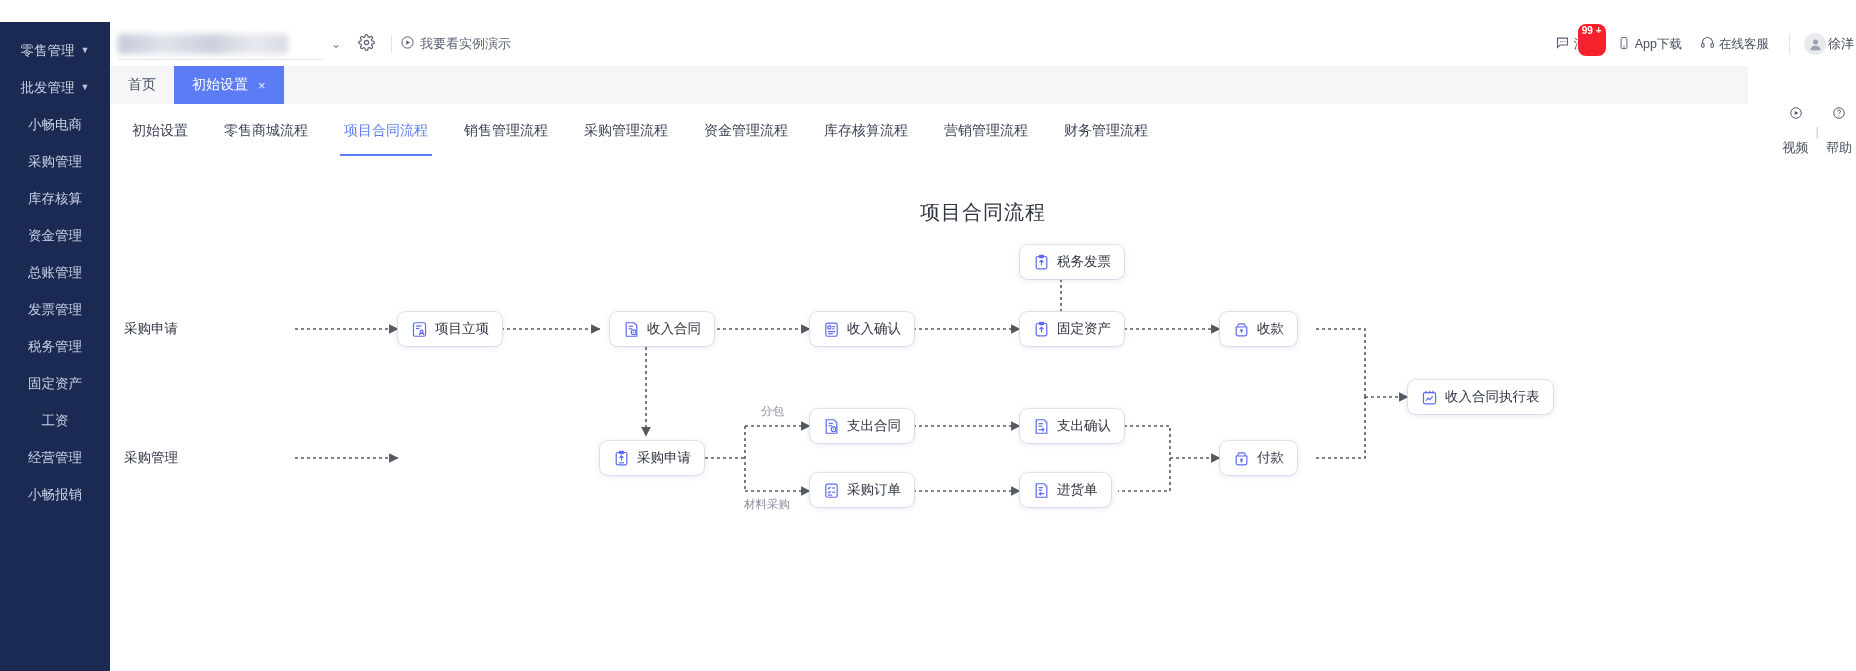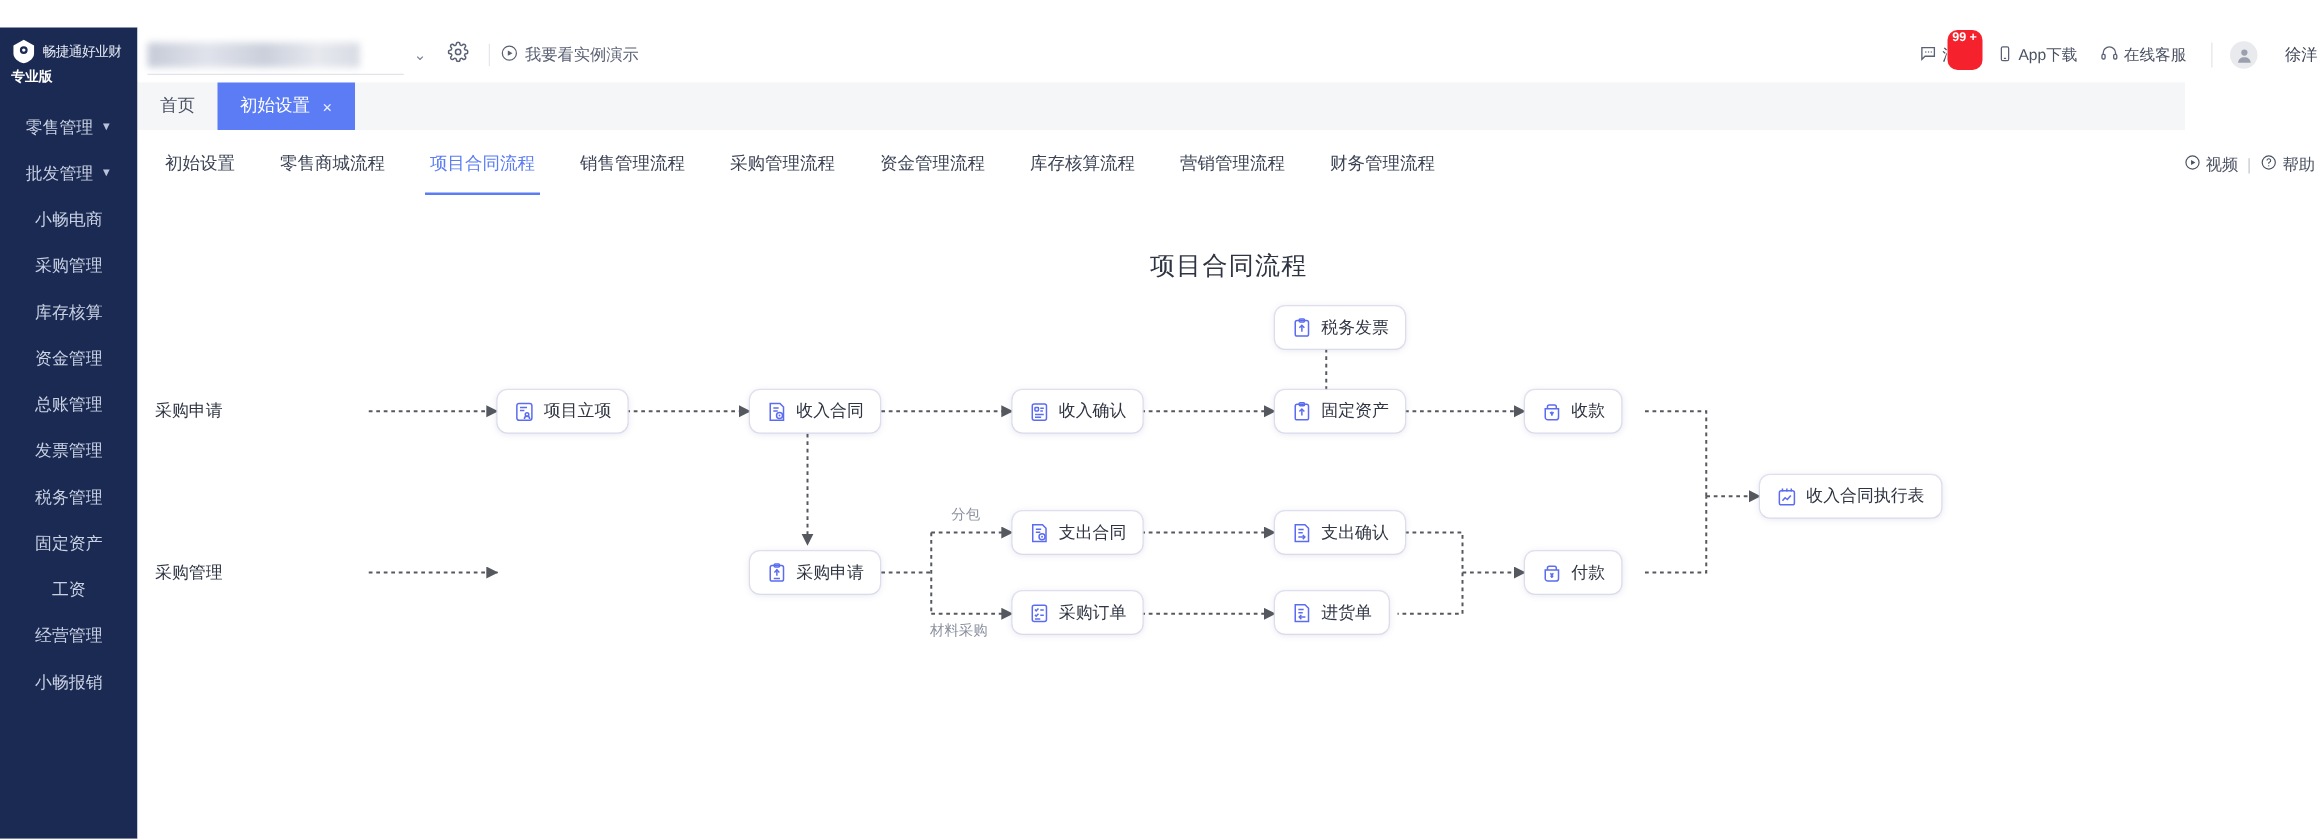--- a/index.html
+++ b/index.html
@@ -41,42 +41,42 @@
 
   .hdr-right { margin-left:auto; display:flex; align-items:center; padding-right:2px; }
   .hdr-btn { display:flex; align-items:center; gap:4px; font-size:12.5px; color:#4a5162;
     margin-left:18px; position:relative; cursor:pointer; white-space:nowrap; }
   .badge { position:absolute; left:23px; top:-11px; background:#f5222d; color:#fff;
     font-size:10px; line-height:14px; height:32px; padding:0 4px; border-radius:8px;
     font-weight:bold; white-space:nowrap; }
   .vdiv { width:1px; height:20px; background:#e3e5ea; margin:0 14px 0 20px; }
   .avatar { width:22px; height:22px; border-radius:50%; background:#e9eaee; display:flex;
     align-items:center; justify-content:center; }
-  .uname { font-size:13px; color:#3c4355; margin-left:22px; }
+  .uname { font-size:13px; color:#3c4355; margin-left:2px; }
 
   
   .tabbar { position:absolute; left:110px; top:66px; width:1638px; height:38px;
     background:#f5f6f8; display:flex; align-items:flex-end; }
   .ptab { height:38px; padding:0 18px; display:flex; align-items:center; font-size:14px;
     color:#4a5162; cursor:pointer; }
   .ptab.active { background:#5b7cf4; color:#fff; }
   .ptab .x { margin-left:10px; font-size:13px; opacity:.9; }
 
   
   .content { position:absolute; left:110px; top:104px; width:1746px; height:567px; background:#fff; }
 
   .subtabs { height:55px; display:flex; align-items:center; padding-left:22px; position:relative; }
   .stab { font-size:14px; color:#3c4355; margin-right:36px; cursor:pointer; position:relative;
     padding-bottom:2px; white-space:nowrap; }
   .stab.active { color:#5b7cf4; }
   .stab.active::after { content:""; position:absolute; left:-4px; right:-4px; bottom:-14px;
     height:2px; background:#5b7cf4; }
   .subtabs-right { margin-left:auto; display:flex; align-items:center; gap:0;
     padding-right:4px; font-size:13px; color:#4a5162; white-space:nowrap;}
-  .srlink { display:flex; align-items:center; gap:4px; cursor:pointer; }
+  .srlink { display:flex; align-items:center; gap:16px; cursor:pointer;flex-direction:column; }
   .srsep { margin:0 7px; color:#c8ccd6; }
 
   .page-title { text-align:center; font-size:20px; color:#2f3442; margin-top:40px;
     letter-spacing:1px; }
 
   
   .canvas { position:relative; width:1746px; height:400px; margin-top:20px; }
   .node { position:absolute; height:34px; background:#fff; border-radius:8px;
     box-shadow:0 1px 6px rgba(80,90,160,.16), 0 0 0 1px rgba(228,230,240,.9);
     display:flex; align-items:center; padding:0 13px; gap:7px; cursor:pointer;
@@ -87,33 +87,20 @@
   .svgwrap { position:absolute; left:0; top:0; width:1746px; height:400px; pointer-events:none; }
 </style>
 </head>
 <body>
 
 <div class="app">
 
   <div class="topstrip"></div>
 
   <div class="sidebar">
-    <div class="logo-wrap">
-      <div class="logo-row">
-        <span class="logo-mark">
-          <svg width="22" height="22" viewBox="0 0 24 24">
-            <path d="M12 2 L21 7 V14 C21 18 17 21.5 12 22.5 C7 21.5 3 18 3 14 V7 Z" fill="#ffffff"></path>
-            <circle cx="12" cy="11" r="3.4" fill="#1b2a52"></circle>
-            <circle cx="12" cy="11" r="1.5" fill="#ffffff"></circle>
-          </svg>
-        </span>
-        <span class="logo-text">畅捷通好业财</span>
-      </div>
-      <div class="logo-pro">专业版</div>
-    </div>
     <div class="nav">
       <div class="nav-item">
         <span>零售管理</span>
         <span class="caret">▼</span>
       </div>
       <div class="nav-item">
         <span>批发管理</span>
         <span class="caret">▼</span>
       </div>
       <div class="nav-item">
@@ -326,21 +313,21 @@
           <svg viewBox="0 0 24 24" fill="none" stroke="#5b6cf0" stroke-width="1.7">
             <rect x="3.5" y="2.5" width="17" height="19" rx="2.5"></rect>
             <line x1="7" y1="7" x2="15" y2="7"></line>
               <line x1="7" y1="10.5" x2="12" y2="10.5"></line>
             <circle cx="15" cy="15" r="2"></circle>
               <path d="M12 20c0-1.8 1.4-3 3-3s3 1.2 3 3"></path>
           </svg></span>
         <span>项目立项</span>
       </div>
 
-      <div class="node" style="left:490px; top:66px;text-align:center;">
+      <div class="node" style="left:500px; top:66px;text-align:center;">
         <span class="ic">
           <svg viewBox="0 0 24 24" fill="none" stroke="#5b6cf0" stroke-width="1.7">
             <path d="M4.5 2.5h11l4 4v15h-15z"></path>
               <line x1="8" y1="7.5" x2="14" y2="7.5"></line>
             <line x1="8" y1="11" x2="13" y2="11"></line>
               <circle cx="15" cy="16" r="3.4"></circle>
             <circle cx="15" cy="16" r="1.1" fill="#5b6cf0" stroke="none"></circle>
           </svg></span>
         <span>收入合同</span>
       </div>

